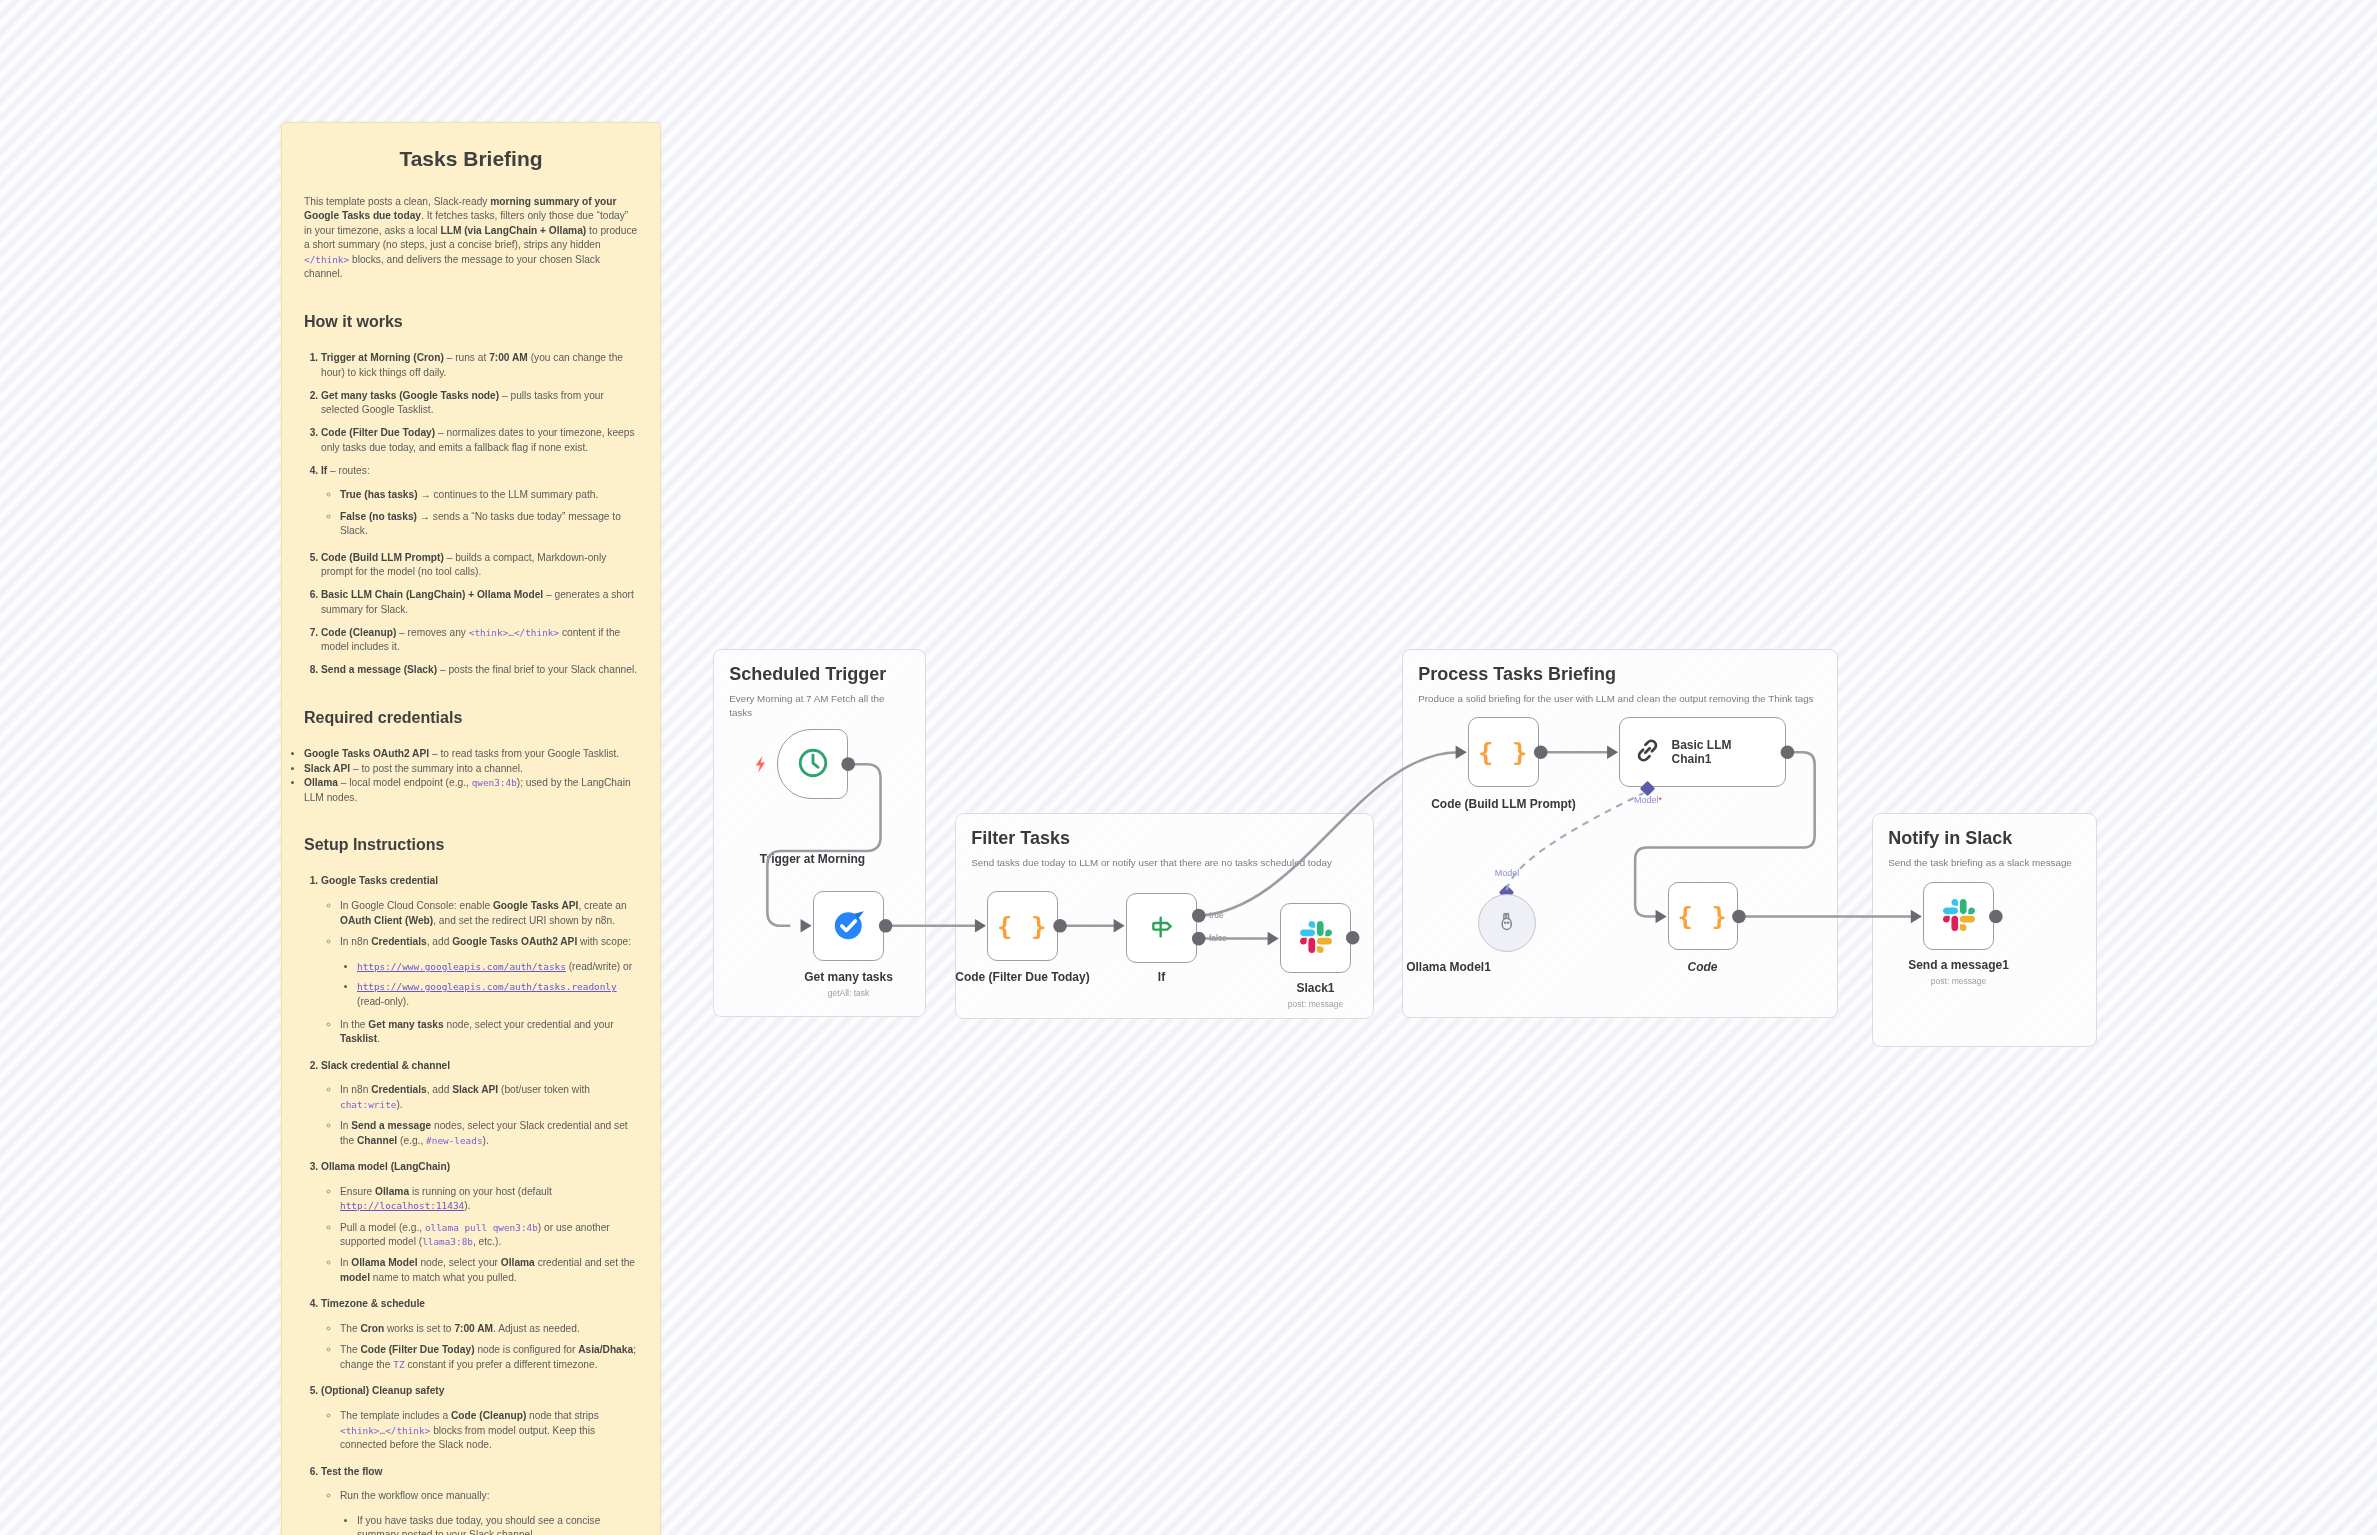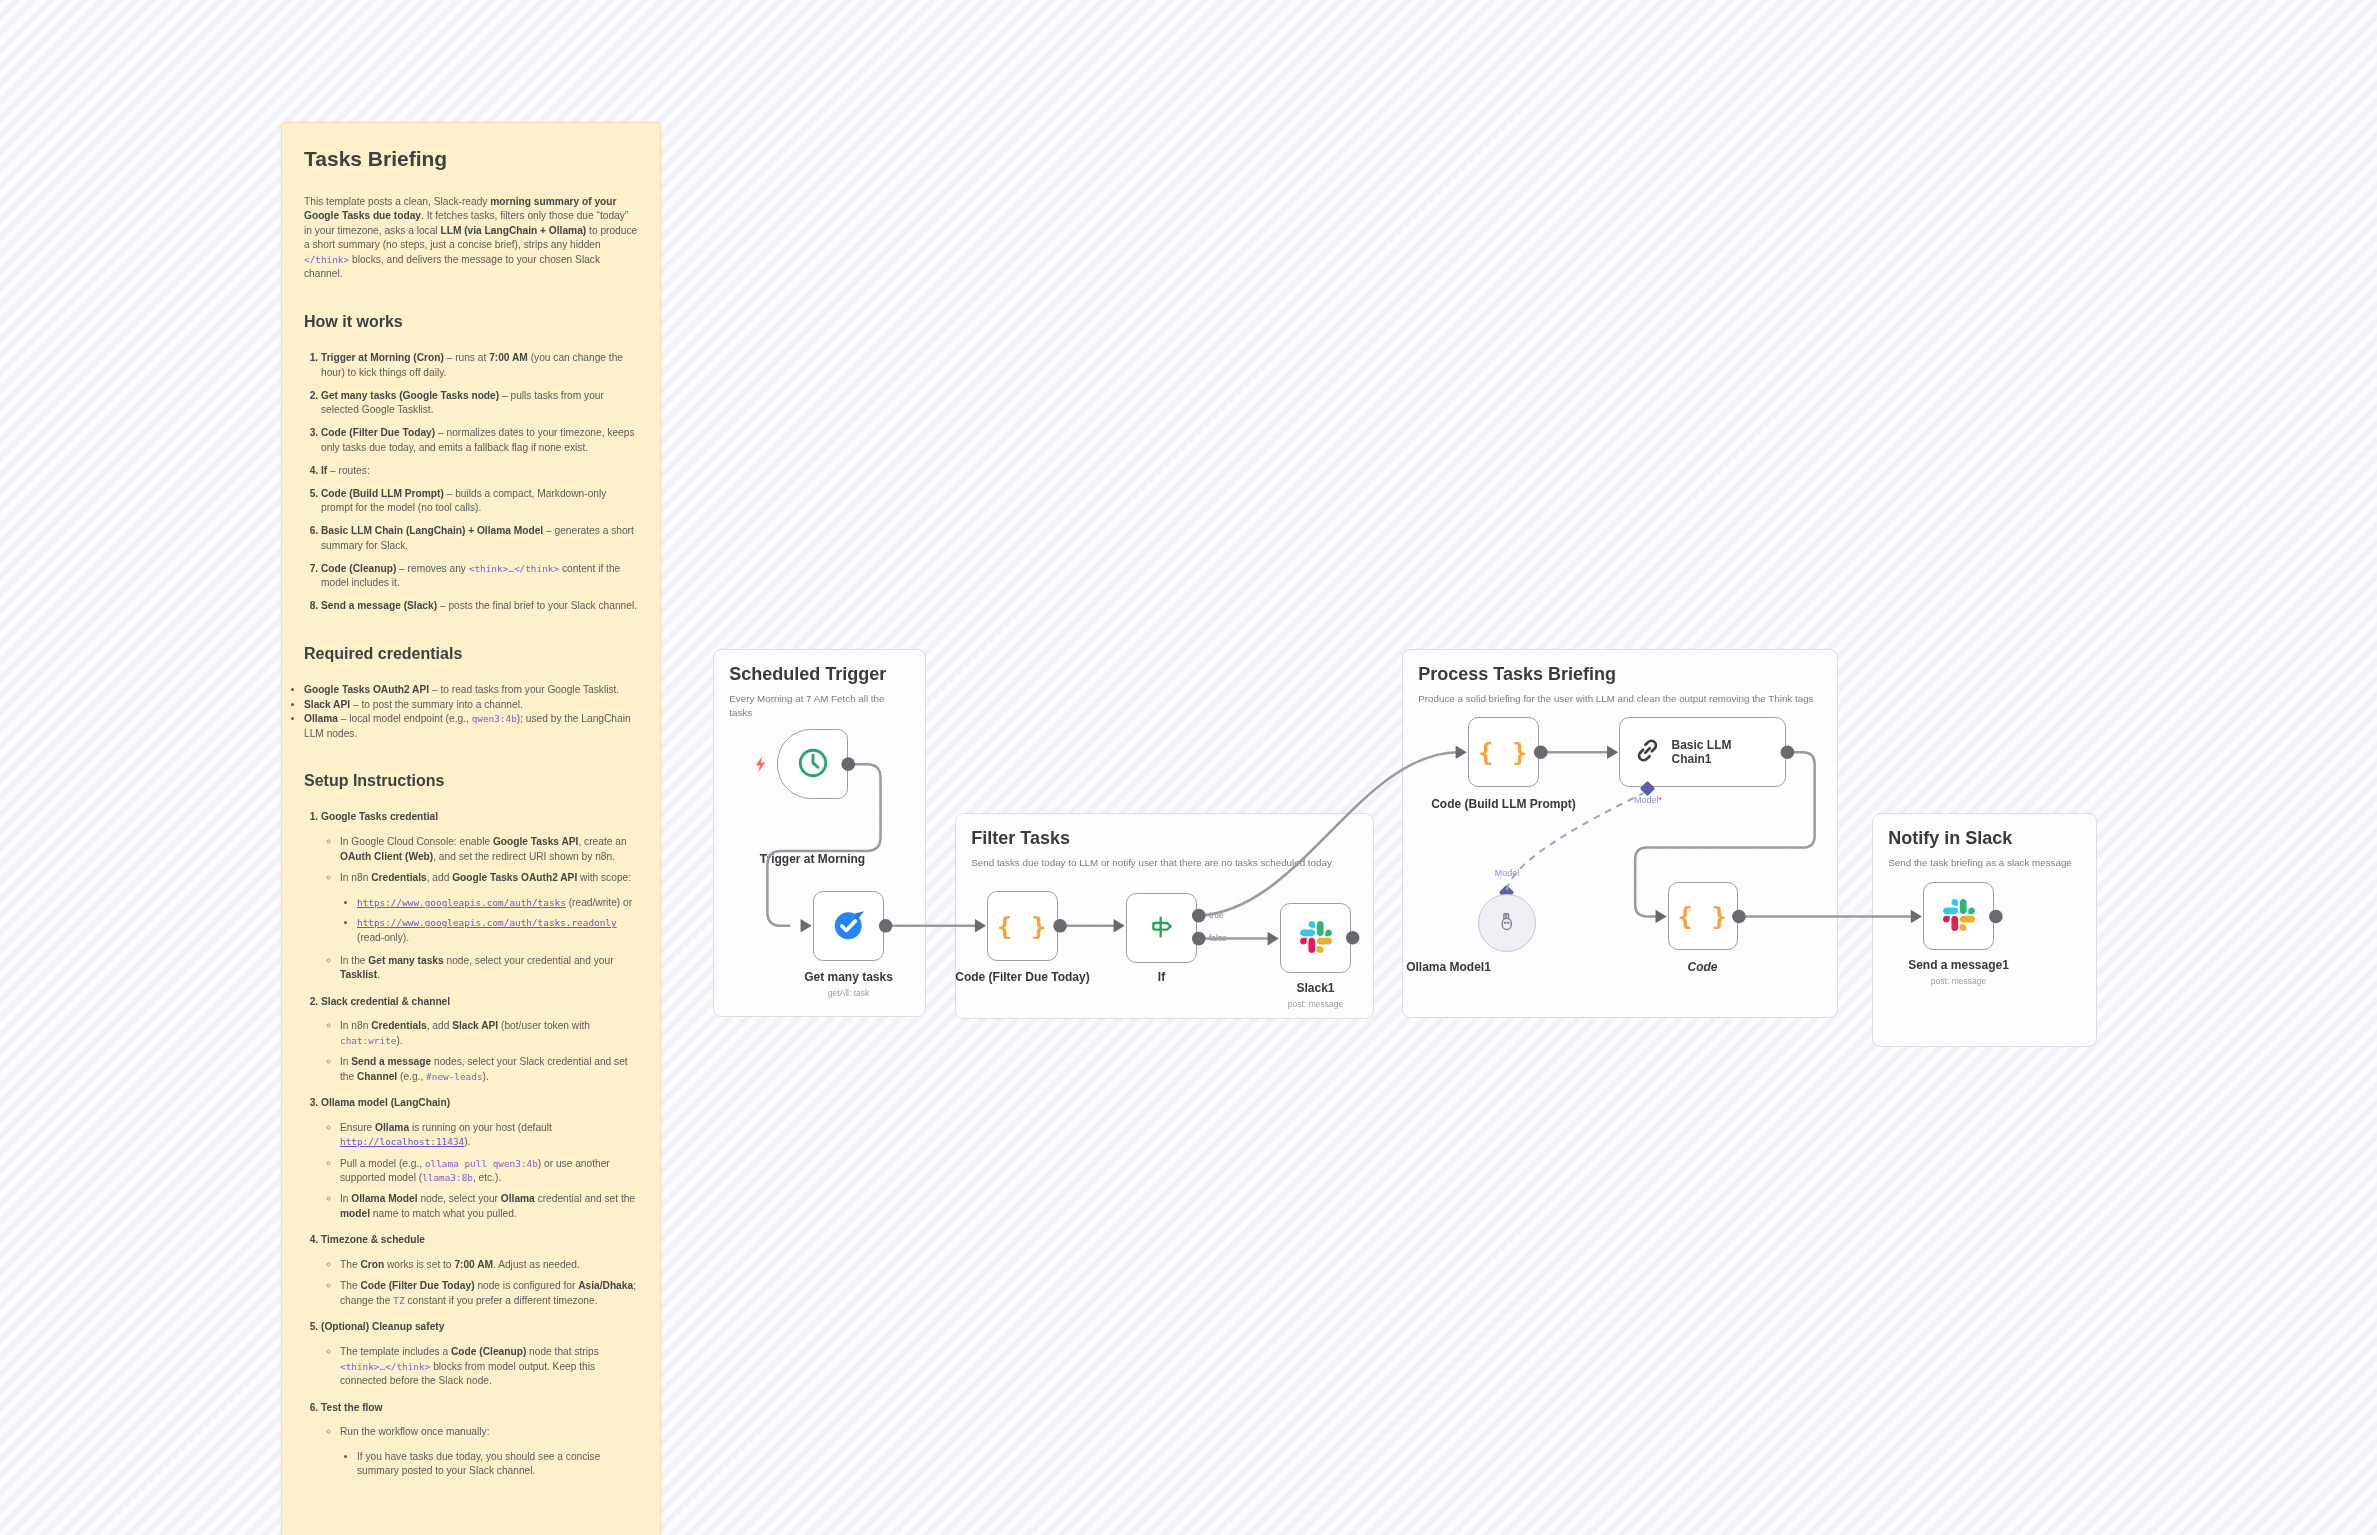--- a/index.html
+++ b/index.html
@@ -13,21 +13,21 @@
   }
   .canvas { position:absolute; inset:0; }
 
   
   .sticky-note {
     position:absolute; left:281px; top:122px; width:380px; height:1430px;
     background:#fdf0cb; border:0.9px solid #f0e1ae; border-radius:5.1px;
     box-shadow:0 0.9px 3.4px rgba(80,60,0,0.08);
     padding:20.4px 22px; overflow:hidden;
   }
-  .note-body h1 { font-size:21px; font-weight:700; color:#404040; margin:3.4px 0 24px; }
+  .note-body h1 { font-size:21px; font-weight:700; color:#404040; margin:3.4px 0 24px;text-align:center; }
   .note-body h2 { font-size:16px; font-weight:700; color:#404040; margin:31px 0 20.4px; }
   .note-body p  { font-size:10.2px; line-height:14.5px; color:#5b5b5b; margin:0 0 12px; }
   .note-body strong { color:#454545; font-weight:700; }
   .note-body .code {
     font-family:"DejaVu Sans Mono", monospace; font-size:9.4px; color:#7b61d6;
   }
   .note-body .mdlink {
     font-family:"DejaVu Sans Mono", monospace; font-size:9.4px; color:#6a55cc;
     text-decoration:underline;
   }
@@ -93,21 +93,24 @@
 
   <div class="sticky-note">
     <div class="note-body" id="note-content">
         <h1>Tasks Briefing</h1>
         <p><span>This template posts a clean, Slack-ready </span><strong>morning summary of your Google Tasks due today</strong><span>. It fetches tasks, filters only those due “today” in your timezone, asks a local </span><strong>LLM (via LangChain + Ollama)</strong><span> to produce a short summary (no steps, just a concise brief), strips any hidden </span><span class="code">&lt;/think&gt;</span><span> blocks, and delivers the message to your chosen Slack channel.</span></p>
         <h2>How it works</h2>
         <ol class="lvl1">
           <li><strong>Trigger at Morning (Cron)</strong><span> – runs at </span><strong>7:00 AM</strong><span> (you can change the hour) to kick things off daily.</span></li>
           <li><strong>Get many tasks (Google Tasks node)</strong><span> – pulls tasks from your selected Google Tasklist.</span></li>
           <li><strong>Code (Filter Due Today)</strong><span> – normalizes dates to your timezone, keeps only tasks due today, and emits a fallback flag if none exist.</span></li>
-          <li><strong>If</strong><span> – routes:</span></li>
+          <li><strong>If</strong><span> – routes:</span><ul class="lvl2">
+              <li><strong>True (has tasks)</strong><span> → continues to the LLM summary path.</span></li>
+              <li><strong>False (no tasks)</strong><span> → sends a “No tasks due today” message to Slack.</span></li>
+            </ul></li>
           <li><strong>Code (Build LLM Prompt)</strong><span> – builds a compact, Markdown-only prompt for the model (no tool calls).</span></li>
           <li><strong>Basic LLM Chain (LangChain) + Ollama Model</strong><span> – generates a short summary for Slack.</span></li>
           <li><strong>Code (Cleanup)</strong><span> – removes any </span><span class="code">&lt;think&gt;…&lt;/think&gt;</span><span> content if the model includes it.</span></li>
           <li><strong>Send a message (Slack)</strong><span> – posts the final brief to your Slack channel.</span></li>
         </ol>
         <h2>Required credentials</h2>
         <ul class="lvl1">
           <li><strong>Google Tasks OAuth2 API</strong><span> – to read tasks from your Google Tasklist.</span></li>
           <li><strong>Slack API</strong><span> – to post the summary into a channel.</span></li>
           <li><strong>Ollama</strong><span> – local model endpoint (e.g., </span><span class="code">qwen3:4b</span><span>); used by the LangChain LLM nodes.</span></li>

